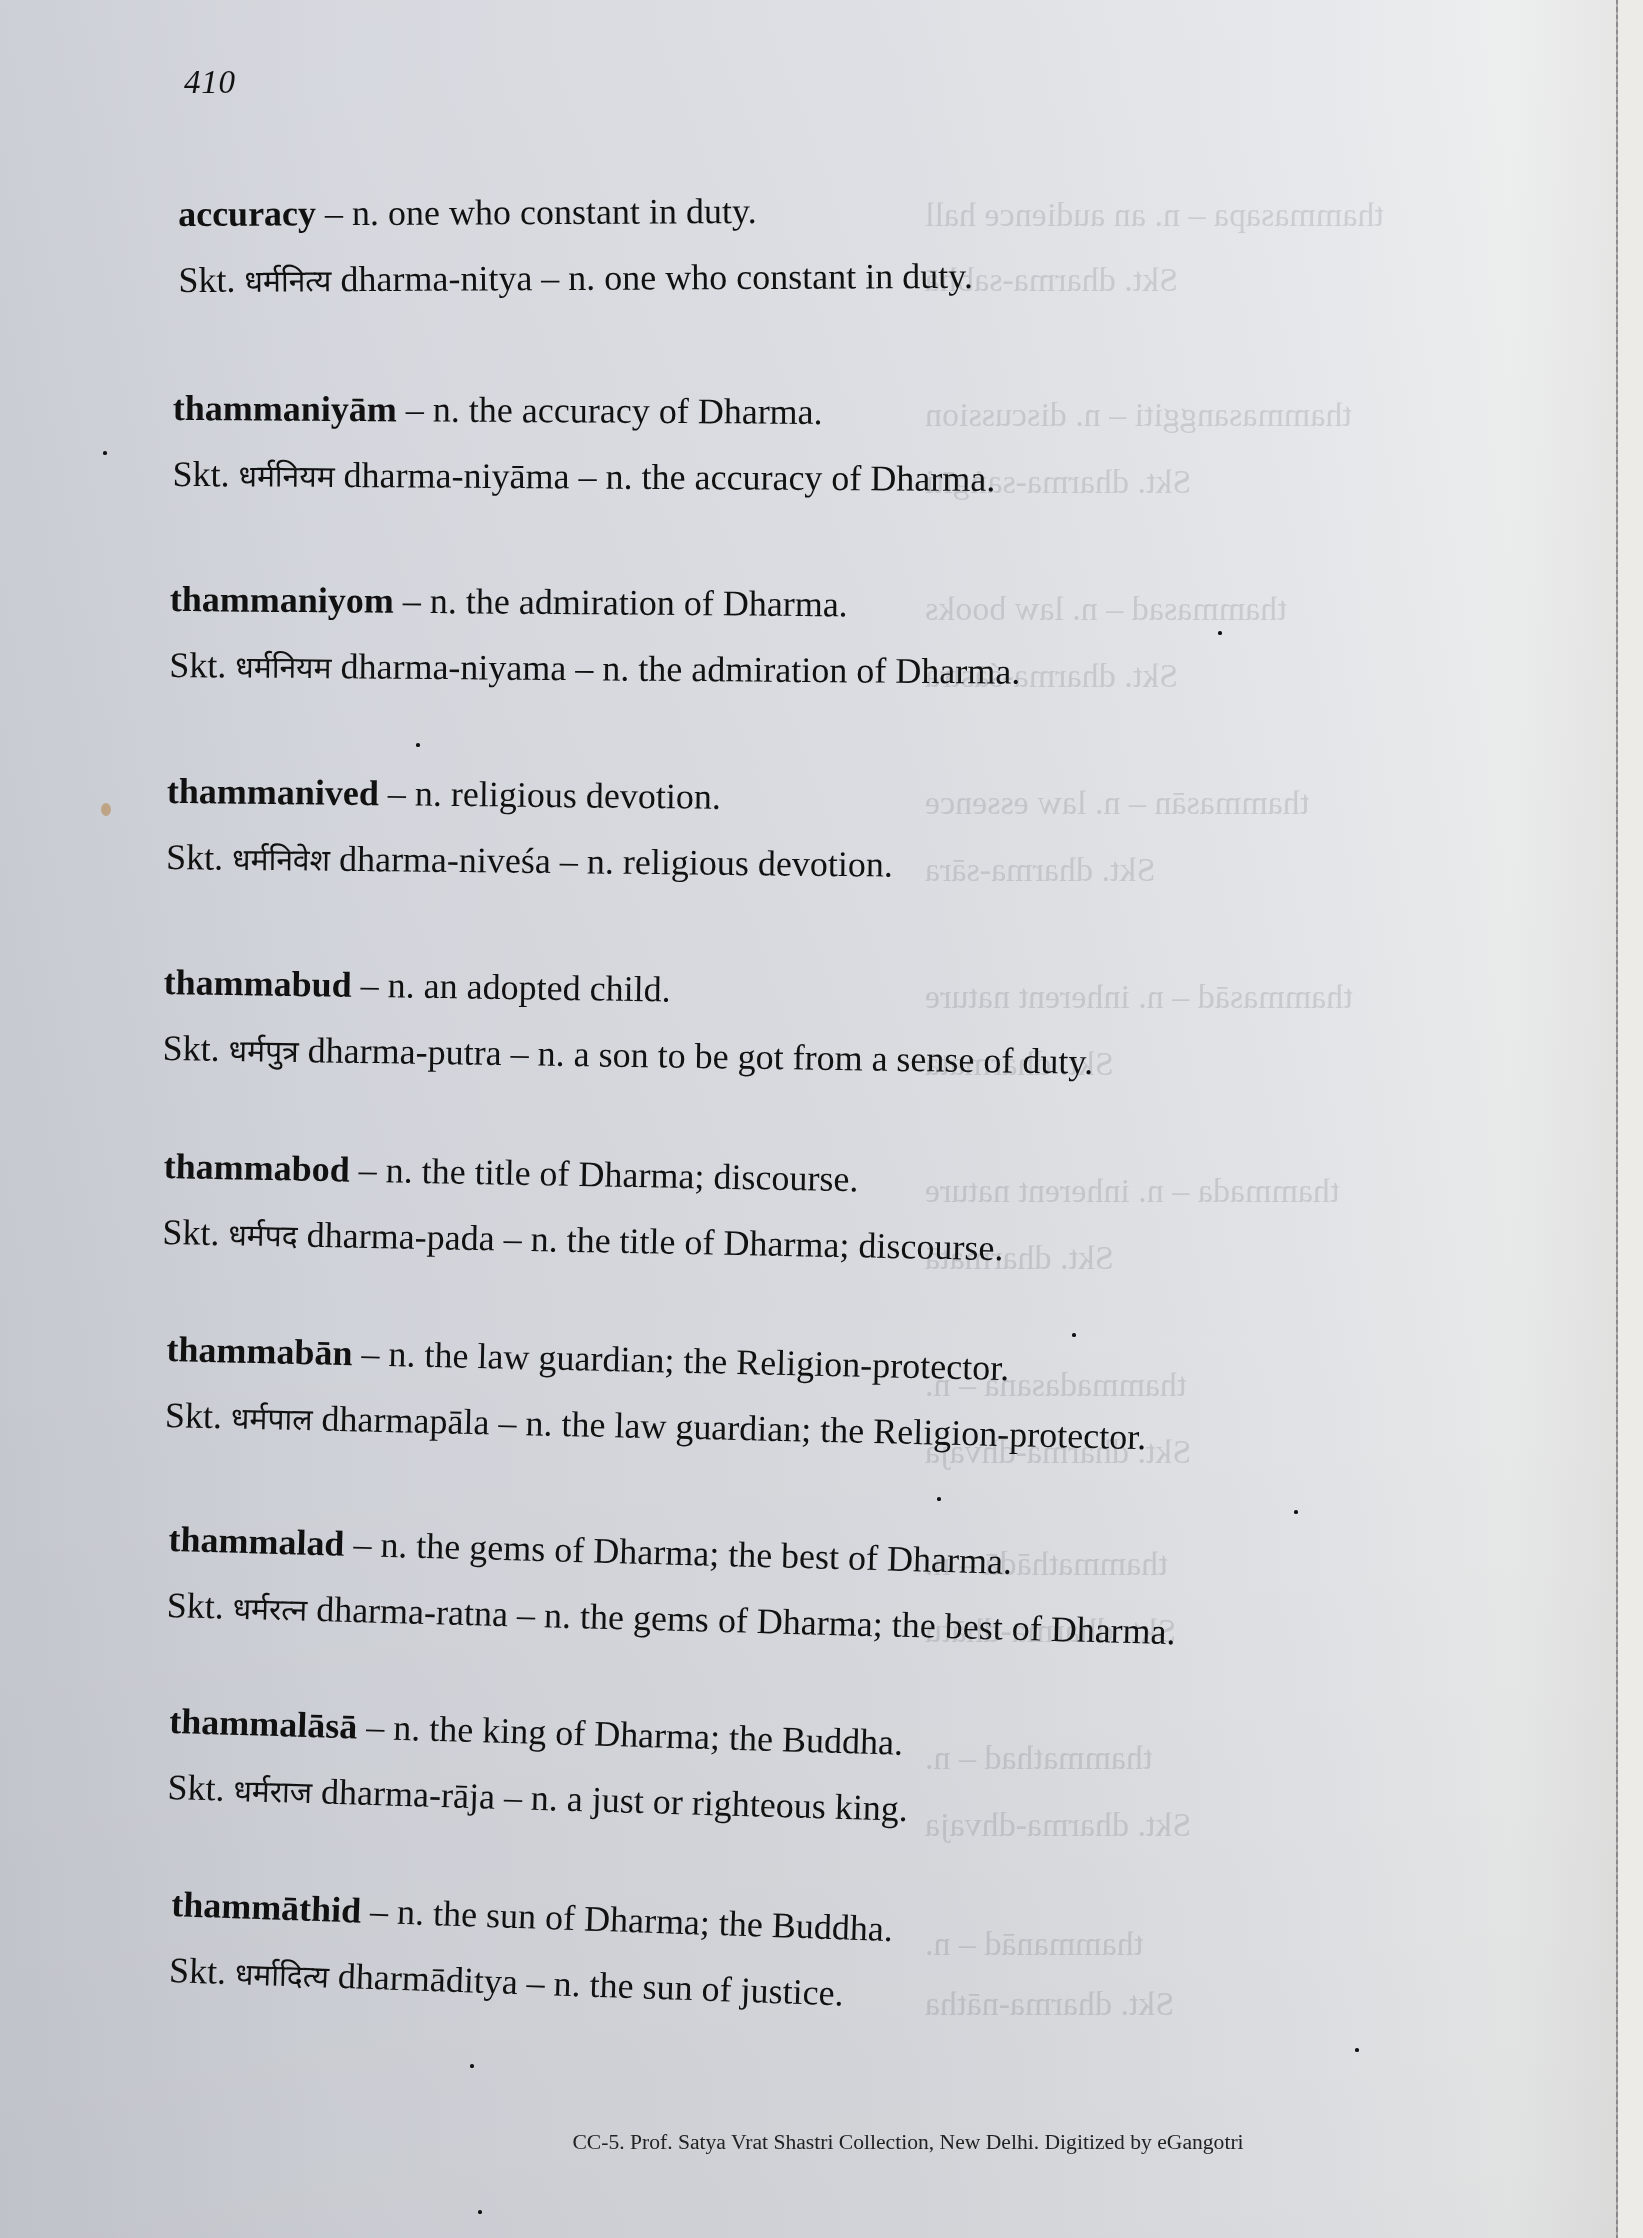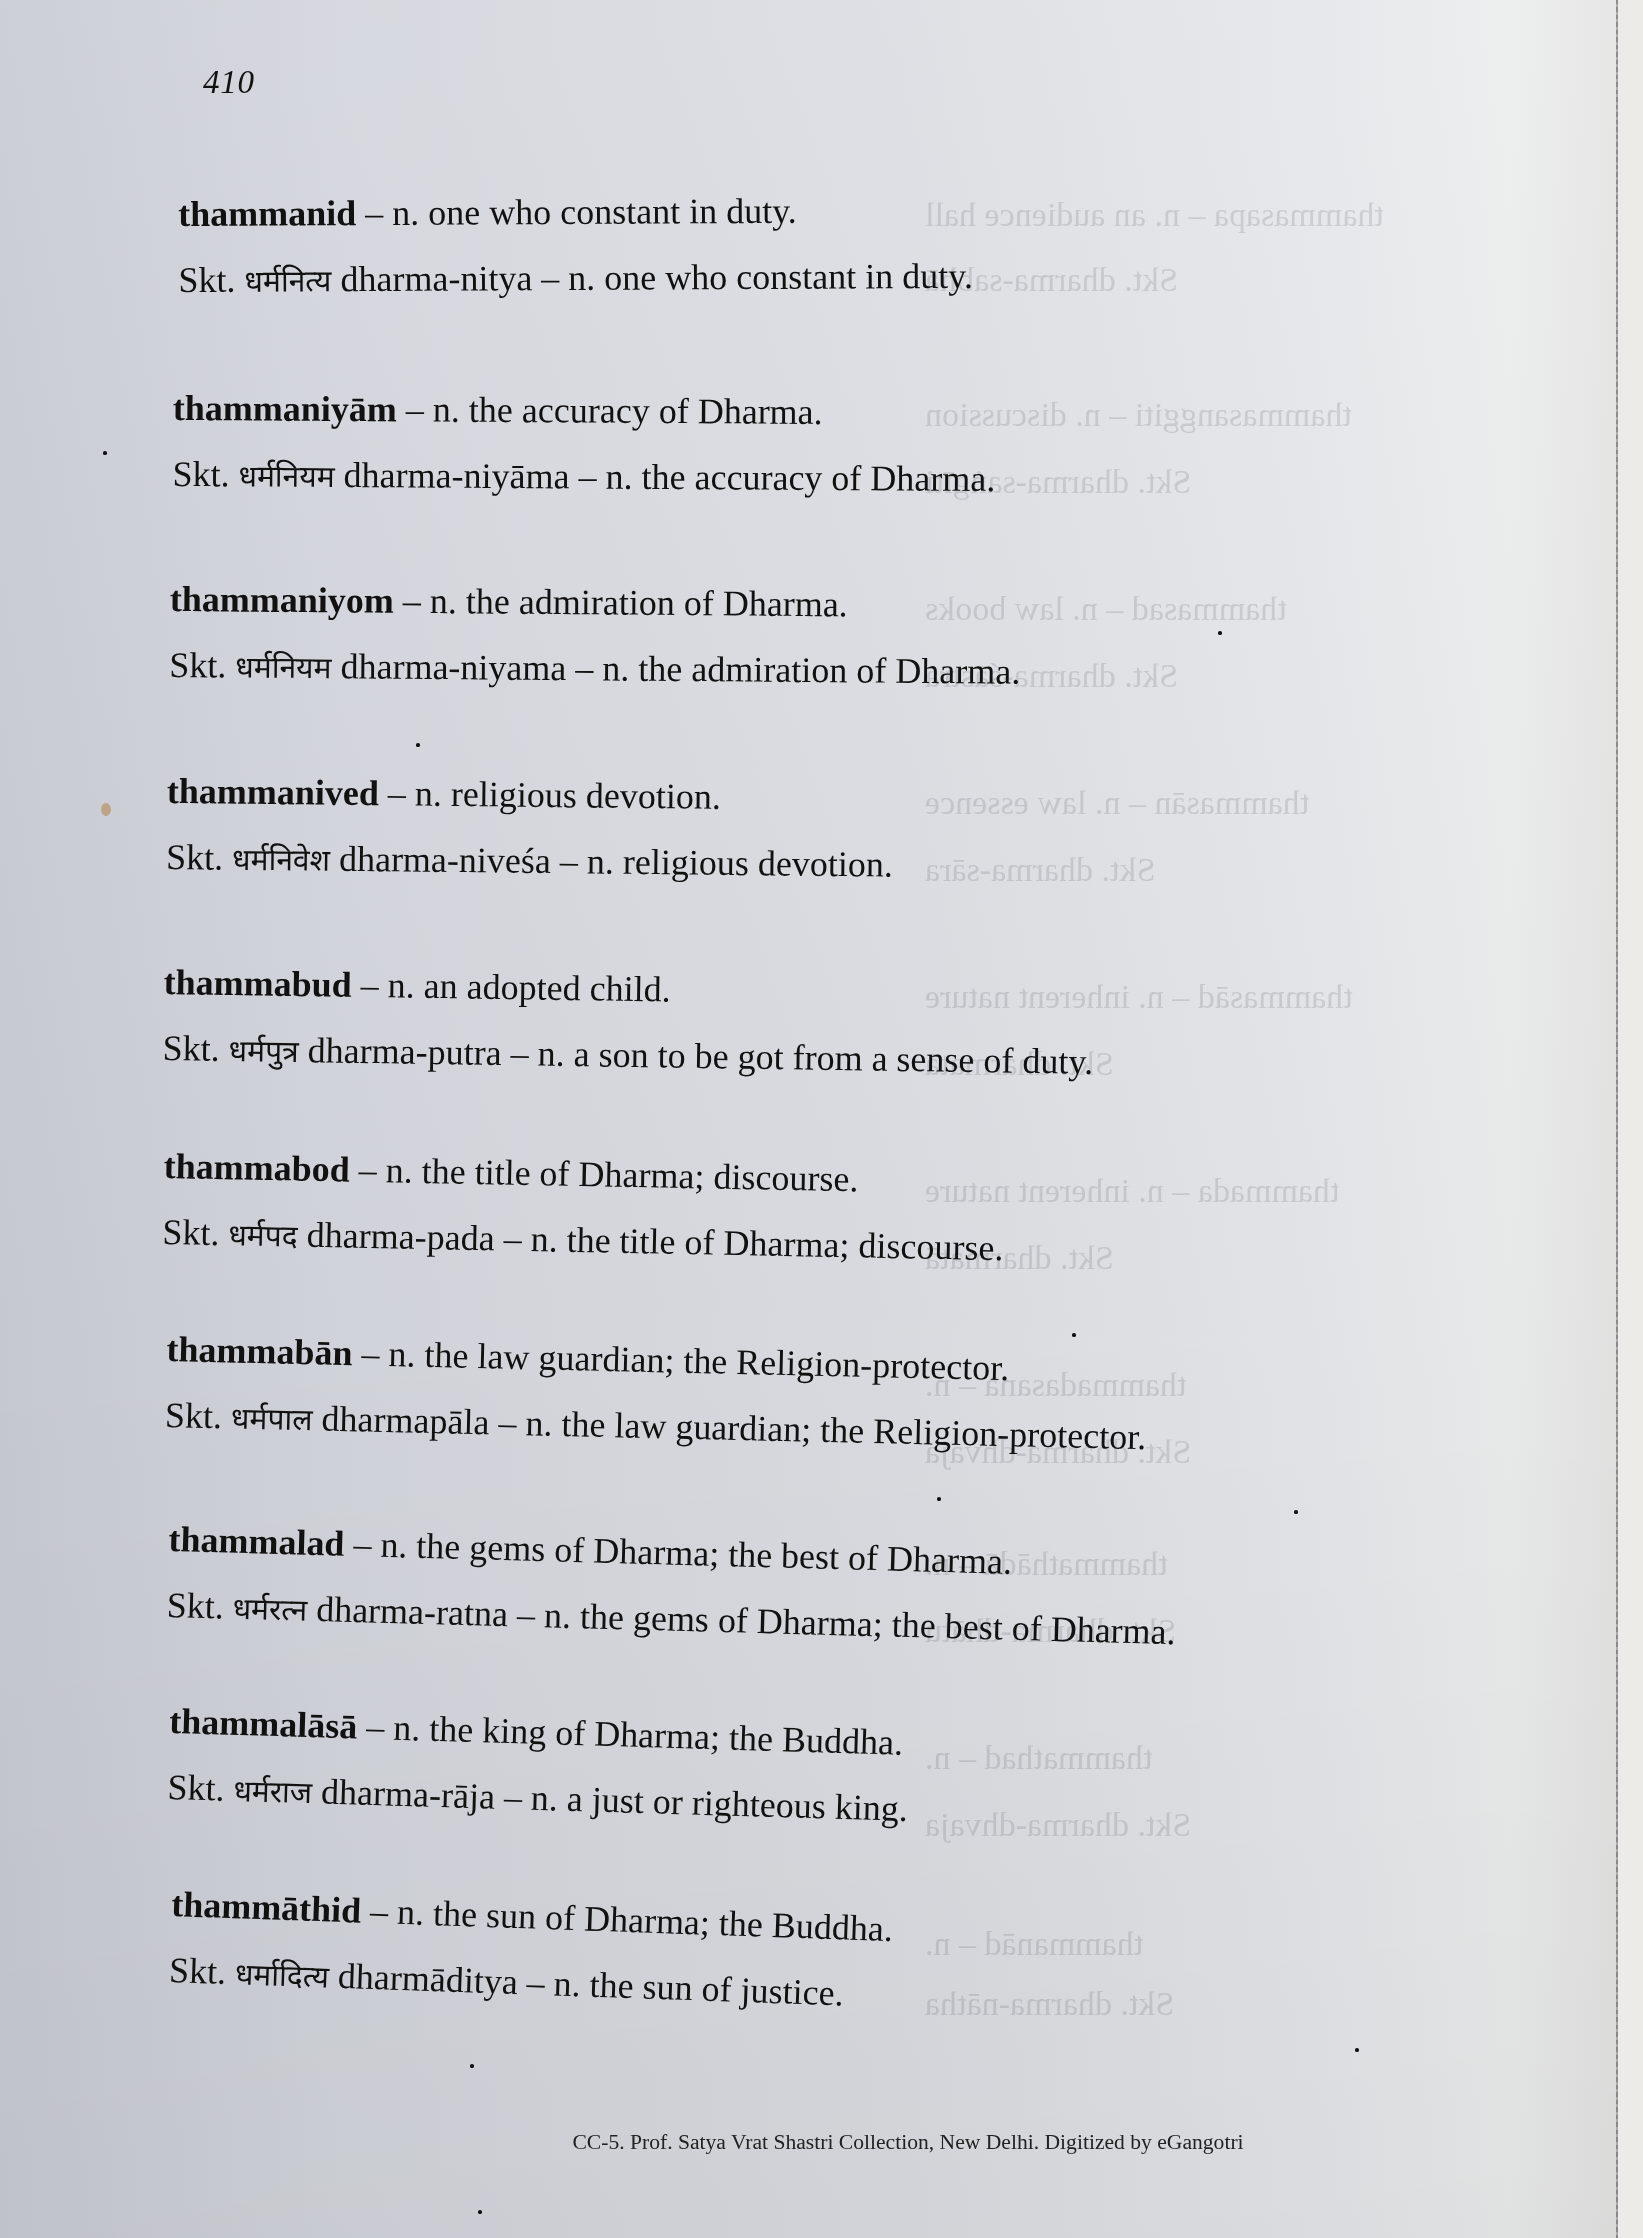--- a/index.html
+++ b/index.html
@@ -38,21 +38,20 @@
       right: 0;
       background: #ecebe7;
     }
     .page-number {
       position: absolute;
       left: 184px;
       top: 64px;
       font-size: 33px;
       font-style: italic;
       letter-spacing: 0.7px;
-      margin-left: 19px;
     }
     .entries {
       position: absolute;
       left: 0;
       top: 0;
       width: 100%;
     }
     .entry {
       position: absolute;
       white-space: nowrap;
@@ -136,21 +135,21 @@
 
 <div class="page-beyond"></div>
 <div class="page-edge"></div>
 
 <div class="page-number">410</div>
 
 <div class="entries">
 
   <div class="entry" style="left:178px; top:196px; transform:rotate(-0.3deg);">
     <div class="line headline" style="top:0;">
-      <span class="headword">thammanid</span><span> – n. one who constant in duty.</span>
+      <span class="headword">accuracy</span><span> – n. one who constant in duty.</span>
     </div>
     <div class="line skt">
       <span>Skt. </span><span class="deva">धर्मनित्य</span><span> dharma-nitya</span><span> – n. one who constant in duty.</span>
     </div>
   </div>
 
   <div class="entry" style="left:173px; top:390px; transform:rotate(0.35deg);">
     <div class="line headline" style="top:0;">
       <span class="headword">thammaniyām</span><span> – n. the accuracy of Dharma.</span>
     </div>

